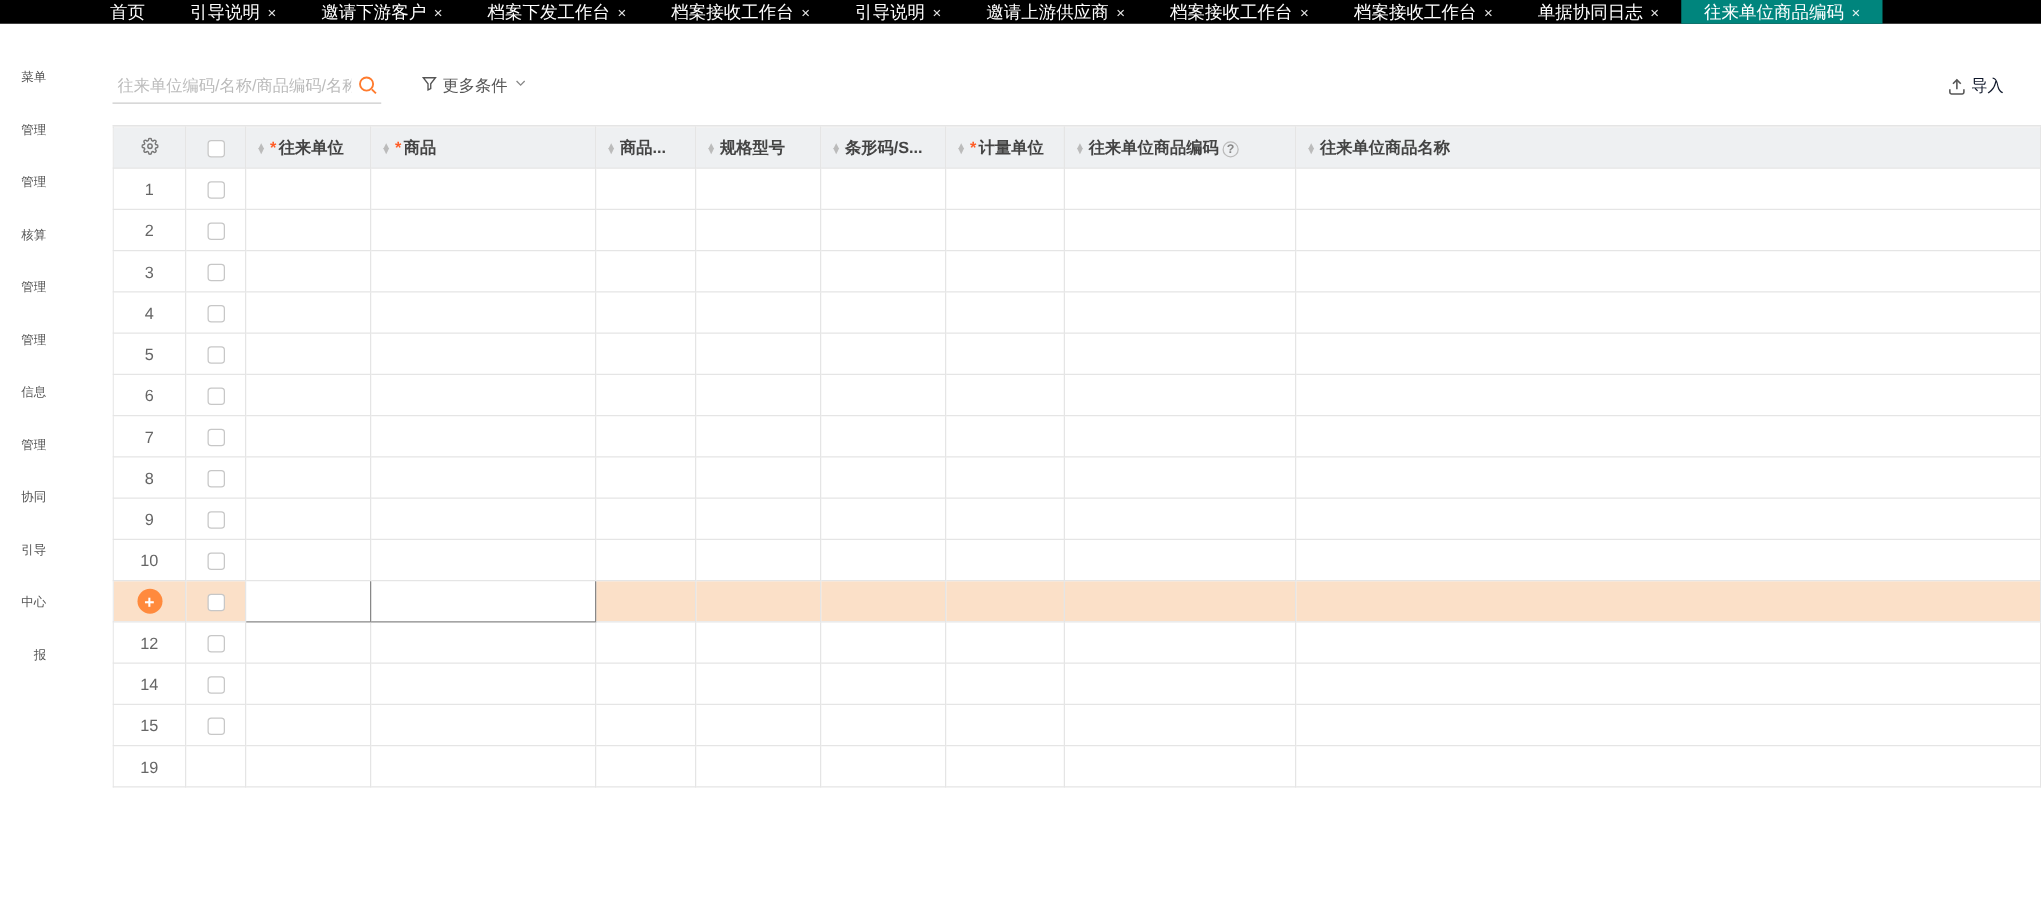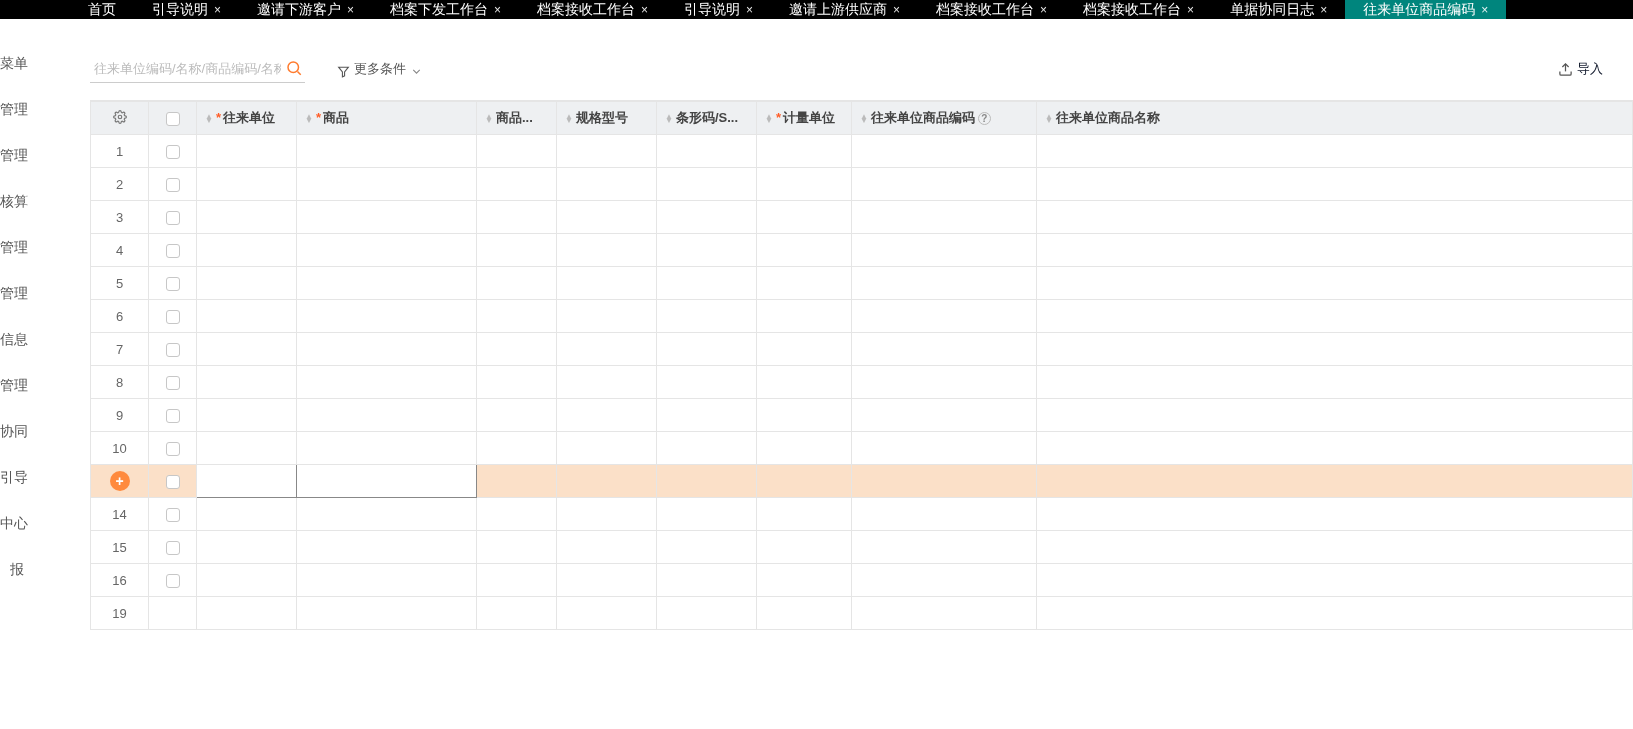--- a/index.html
+++ b/index.html
@@ -28,28 +28,28 @@
   .tab-strip .tab .close {
     margin-left: 6px;
     font-size: 12px;
     opacity: .9;
   }
   .tab-strip .tab.active { background: #00857d; }
 
   
   .left-rail {
     position: absolute;
-    left: 0;
+    left: 13px;
     top: 35px;
     width: 28px;
     display: flex;
     flex-direction: column;
     gap: 28px;
     padding-top: 20px;
-    font-size: 14px;
+    font-size: 10px;
     color: #555;
   }
   .left-rail .item {
     text-align: right;
     padding-right: 4px;
     white-space: nowrap;
     overflow: hidden;
     cursor: pointer;
   }
 
@@ -91,21 +91,21 @@
     position: absolute;
     right: 2px;
     top: 4px;
     width: 18px; height: 18px;
     color: #ff7b2e;
     font-size: 16px;
     cursor: pointer;
   }
   .more-cond {
     display: flex;
-    align-items: flex-end;
+    align-items: flex-start;
     gap: 4px;
     font-size: 13px;
     color: #555;
     cursor: pointer;
   }
   .more-cond svg { width: 13px; height: 13px; }
   .spacer { flex: 1; }
   .export-btn {
     display: flex;
     align-items: center;
@@ -476,45 +476,45 @@
             <td class="editing"></td>
             <td class="editing"></td>
             <td></td>
             <td></td>
             <td></td>
             <td></td>
             <td></td>
             <td></td>
           </tr>
           <tr>
+            <td class="idx">12</td>
+            <td class="chk-cell"><span class="cb"></span></td>
+            <td></td>
+            <td></td>
+            <td></td>
+            <td></td>
+            <td></td>
+            <td></td>
+            <td></td>
+            <td></td>
+          </tr>
+          <tr>
             <td class="idx">14</td>
             <td class="chk-cell"><span class="cb"></span></td>
             <td></td>
             <td></td>
             <td></td>
             <td></td>
             <td></td>
             <td></td>
             <td></td>
             <td></td>
           </tr>
           <tr>
             <td class="idx">15</td>
-            <td class="chk-cell"><span class="cb"></span></td>
-            <td></td>
-            <td></td>
-            <td></td>
-            <td></td>
-            <td></td>
-            <td></td>
-            <td></td>
-            <td></td>
-          </tr>
-          <tr>
-            <td class="idx">16</td>
             <td class="chk-cell"><span class="cb"></span></td>
             <td></td>
             <td></td>
             <td></td>
             <td></td>
             <td></td>
             <td></td>
             <td></td>
             <td></td>
           </tr>

